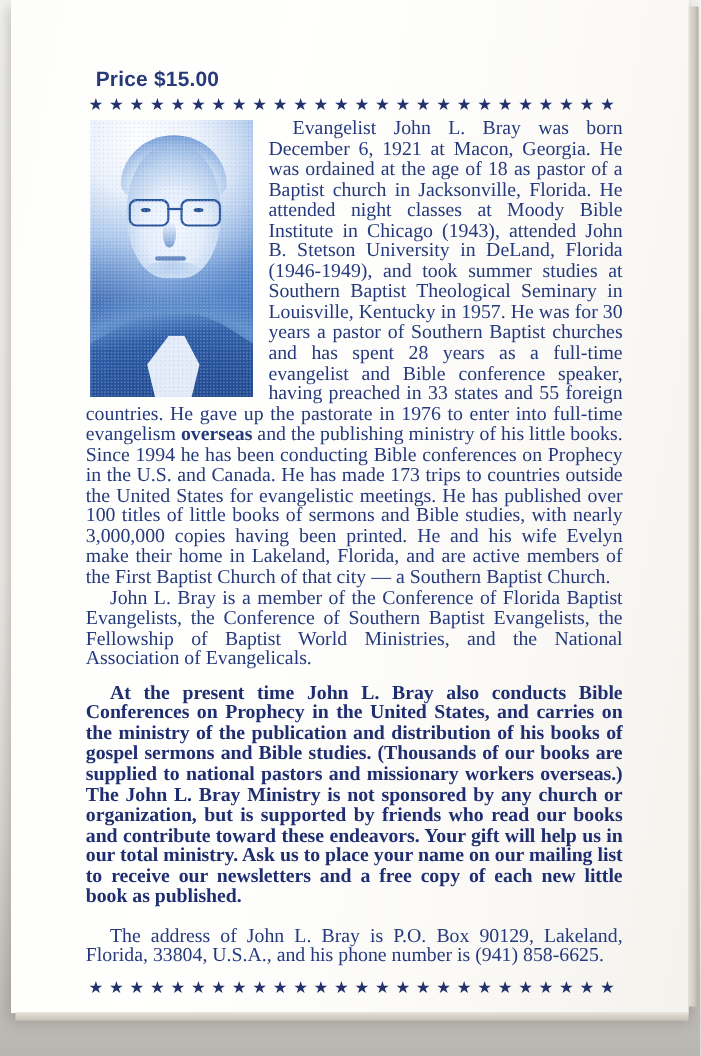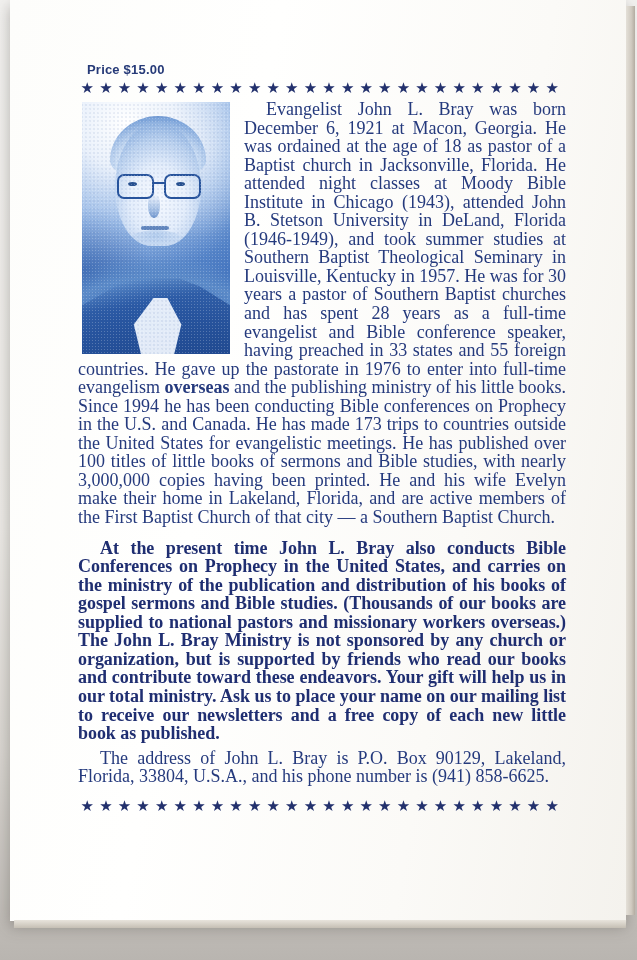--- a/index.html
+++ b/index.html
@@ -62,21 +62,21 @@
     position: absolute;
     left: 68px;
     top: 62px;
     width: 488px;
   }
 
   
   #price {
     font-family: "Liberation Sans", sans-serif;
     font-weight: bold;
-    font-size: 13px;
+    font-size: 19px;
     color: #263a78;
     letter-spacing: 0.2px;
     margin: 0 0 4px 9px;
   }
 
   
   .star-rule {
     display: block;
     width: 100%;
     height: 15px;
@@ -243,21 +243,21 @@
   }
   .body-text.indent { text-indent: 22px; }
   .body-text.bold {
     font-weight: bold;
     letter-spacing: -0.05px;
     color: #1f2e71;
   }
   .body-text b { font-weight: bold; }
   #para-bio { padding-top: 1px; }
   #para-conferences { margin-top: 12px; }
-  #para-address { margin-top: 6px; }
+  #para-address { margin-top: 17px; }
   .clearfix::after { content: ""; display: block; clear: both; }
 </style>
 </head>
 <body>
 
 <div id="photo-backdrop"></div>
 
 <div id="book-cover">
   <div id="cover-right-edge"></div>
   <div id="cover-bottom-edge"></div>
@@ -288,20 +288,21 @@
         <div class="ph-layer ph-mouth"></div>
         <div class="ph-layer ph-chin"></div>
         <div class="ph-layer ph-shirt"></div>
         <div class="ph-layer ph-tie"></div>
         <div class="ph-layer ph-grain"></div>
       </div>
 
       <p id="para-bio" class="body-text indent"><span>Evangelist John L. Bray was born December 6, 1921 at Macon, Georgia. He was ordained at the age of 18 as pastor of a Baptist church in Jacksonville, Florida. He attended night classes at Moody Bible Institute in Chicago (1943), attended John B. Stetson University in DeLand, Florida (1946-1949), and took summer studies at Southern Baptist Theological Seminary in Louisville, Kentucky in 1957. He was for 30 years a pastor of Southern Baptist churches and has spent 28 years as a full-time evangelist and Bible conference speaker, having preached in 33 states and 55 foreign countries. He gave up the pastorate in 1976 to enter into full-time evangelism </span><b>overseas</b><span> and the publishing ministry of his little books. Since 1994 he has been conducting Bible conferences on Prophecy in the U.S. and Canada. He has made 173 trips to countries outside the United States for evangelistic meetings. He has published over 100 titles of little books of sermons and Bible studies, with nearly 3,000,000 copies having been printed. He and his wife Evelyn make their home in Lakeland, Florida, and are active members of the First Baptist Church of that city — a Southern Baptist Church.</span></p>
     </div>
 
+    <p id="para-memberships" class="body-text indent">John L. Bray is a member of the Conference of Florida Baptist Evangelists, the Conference of Southern Baptist Evangelists, the Fellowship of Baptist World Ministries, and the National Association of Evangelicals.</p>
 
     <p id="para-conferences" class="body-text indent bold">At the present time John L. Bray also conducts Bible Conferences on Prophecy in the United States, and carries on the ministry of the publication and distribution of his books of gospel sermons and Bible studies. (Thousands of our books are supplied to national pastors and missionary workers overseas.) The John L. Bray Ministry is not sponsored by any church or organization, but is supported by friends who read our books and contribute toward these endeavors. Your gift will help us in our total ministry. Ask us to place your name on our mailing list to receive our newsletters and a free copy of each new little book as published.</p>
 
     <p id="para-address" class="body-text indent">The address of John L. Bray is P.O. Box 90129, Lakeland, Florida, 33804, U.S.A., and his phone number is (941) 858-6625.</p>
 
     <div id="star-rule-bottom" class="star-rule"><span>★</span><span>★</span><span>★</span><span>★</span><span>★</span><span>★</span><span>★</span><span>★</span><span>★</span><span>★</span><span>★</span><span>★</span><span>★</span><span>★</span><span>★</span><span>★</span><span>★</span><span>★</span><span>★</span><span>★</span><span>★</span><span>★</span><span>★</span><span>★</span><span>★</span><span>★</span></div>
 
   </div>
 </div>
 

